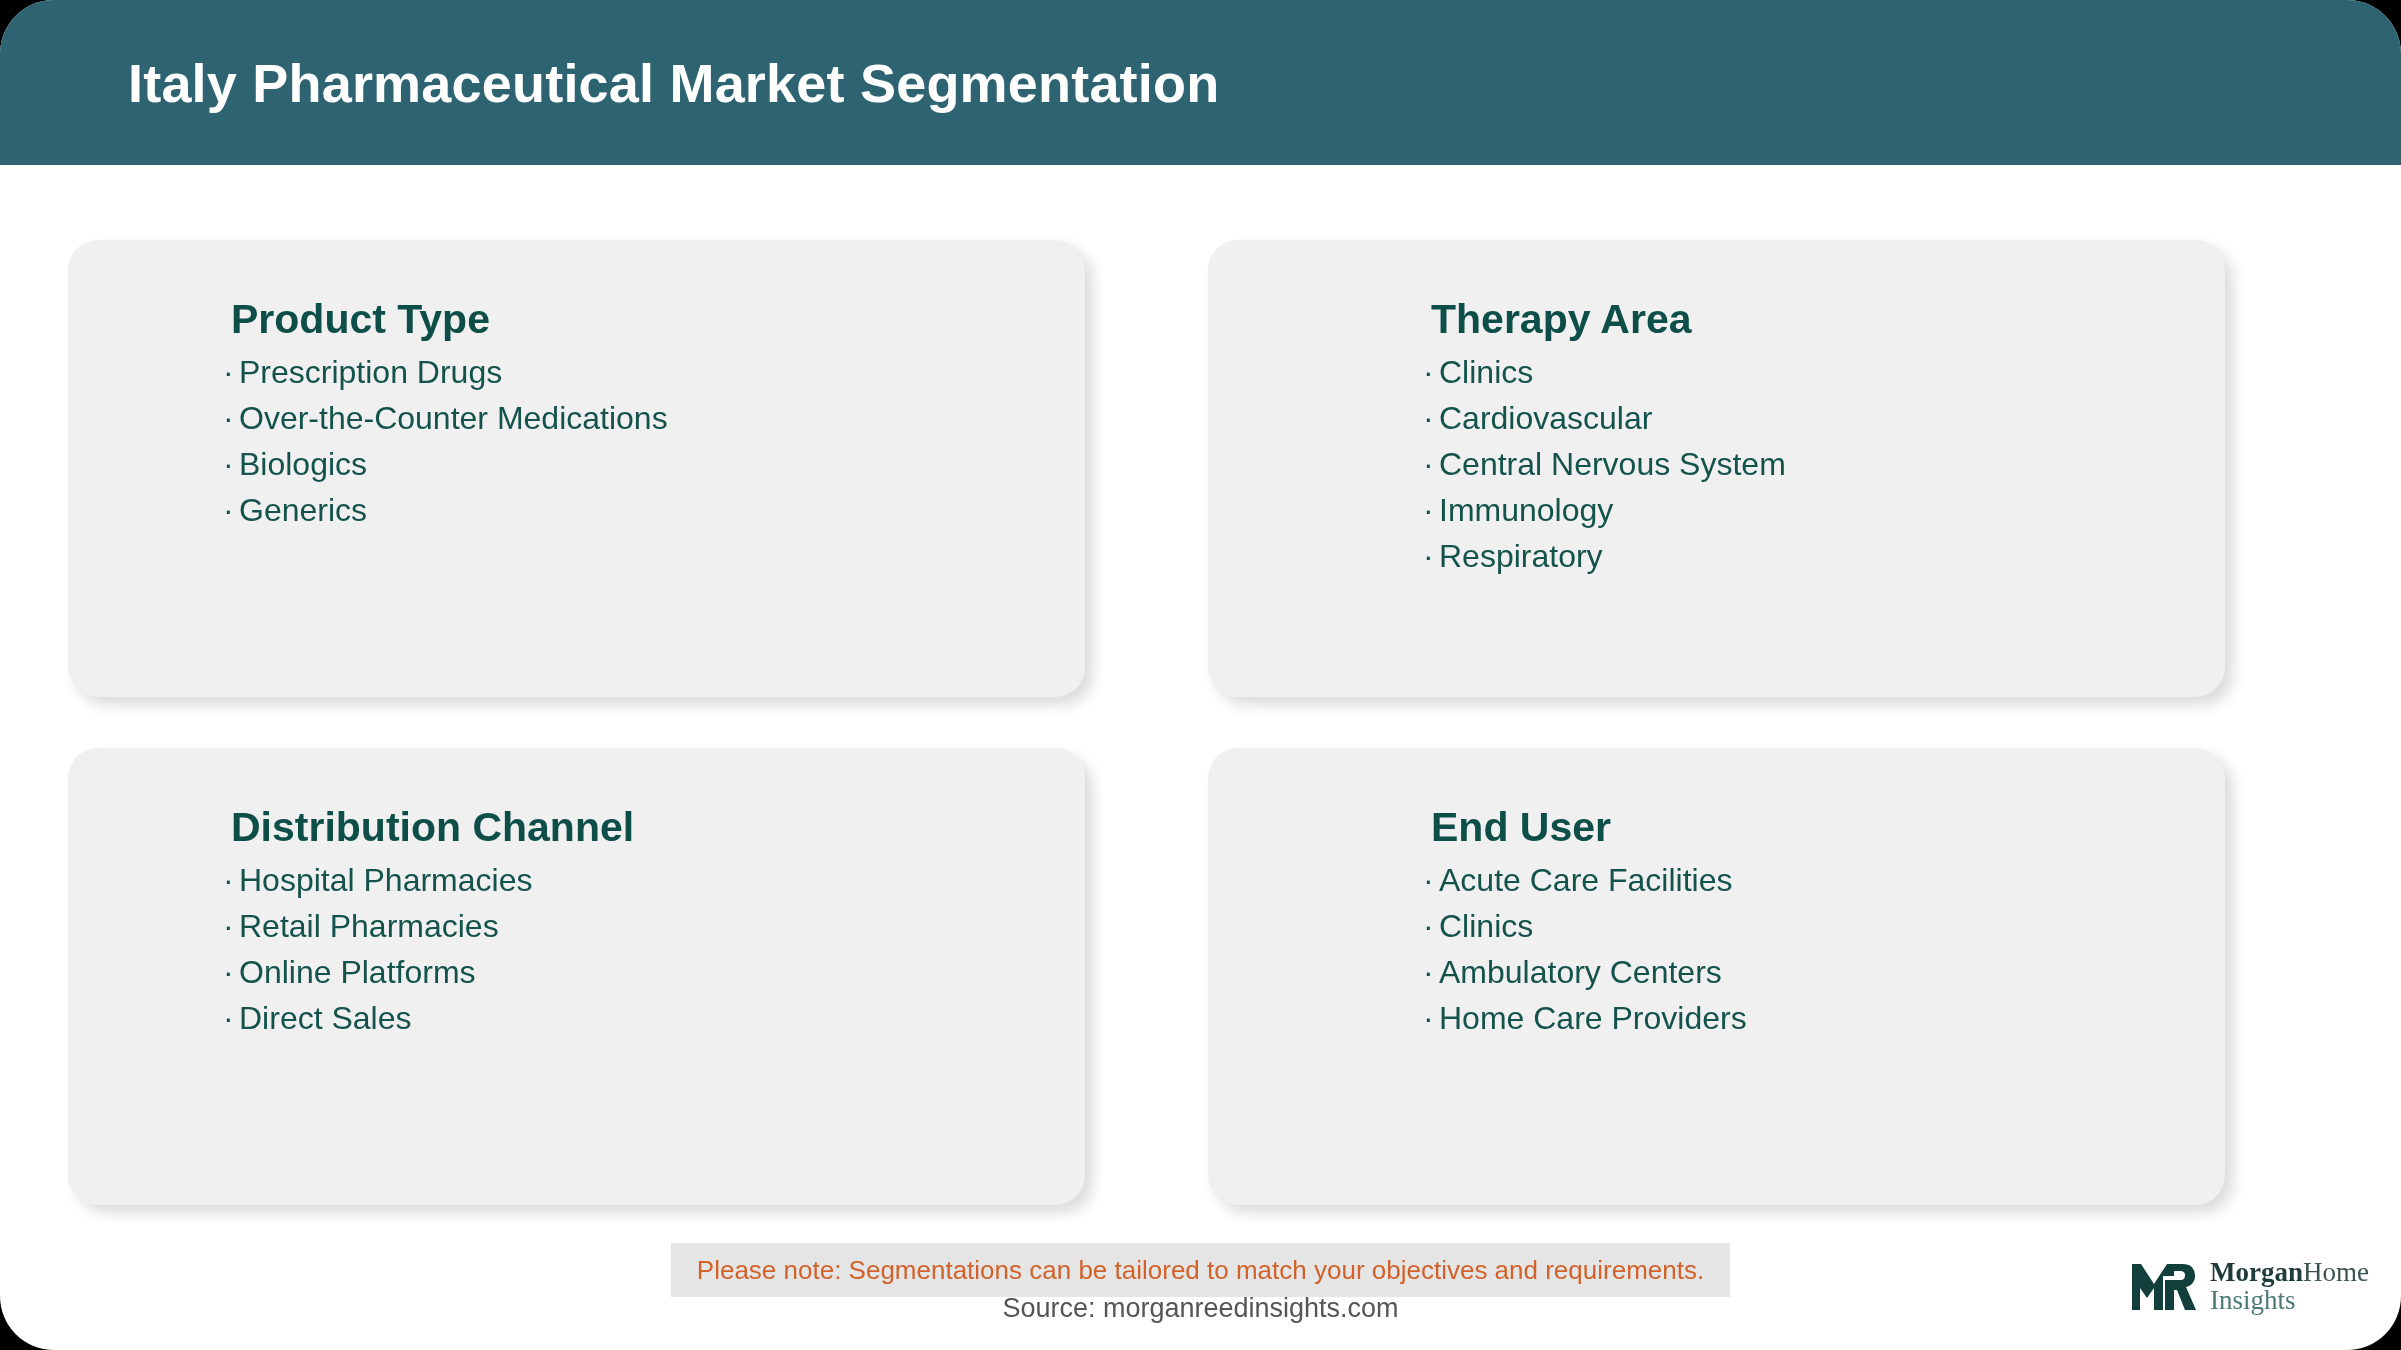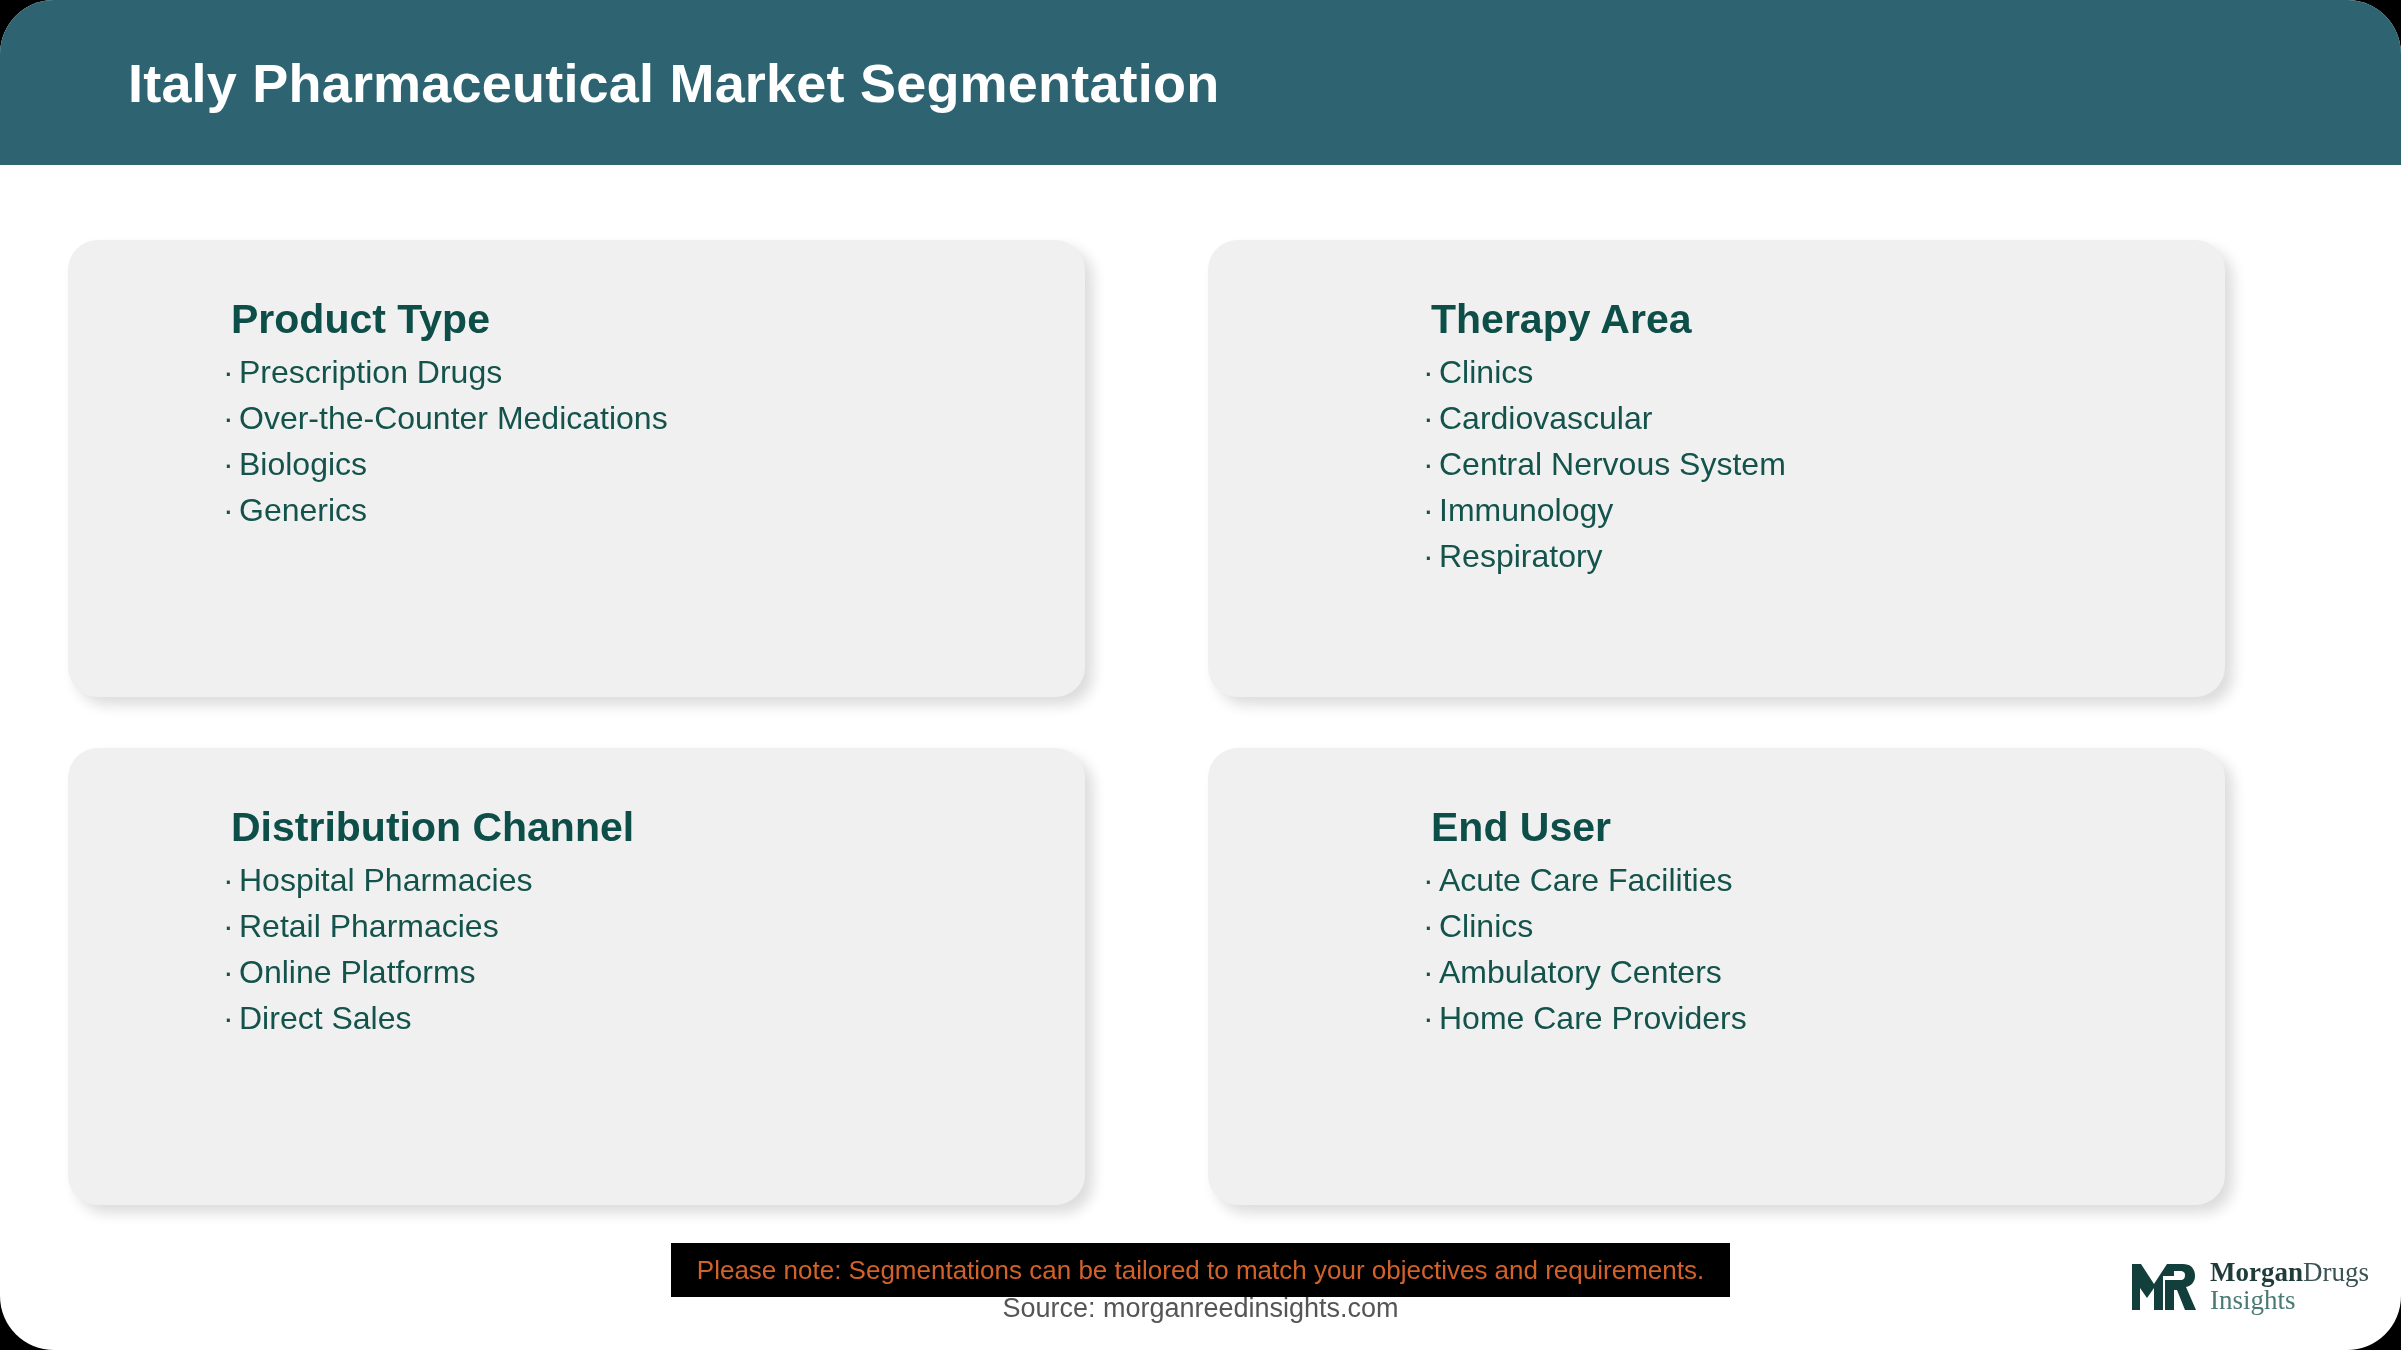--- a/index.html
+++ b/index.html
@@ -104,21 +104,21 @@
   
   #note-wrap {
     position: absolute;
     left: 0;
     top: 1243px;
     width: 2401px;
     display: flex;
     justify-content: center;
   }
   #note {
-    background: #000000;
+    background: #e5e5e5;
     color: #D2622A;
     font-size: 26px;
     line-height: 26px;
     padding: 14px 26px;
     white-space: nowrap;
     font-family: "Liberation Sans", sans-serif;
   }
 
   #source {
     position: absolute;
@@ -223,18 +223,18 @@
   </div>
 
   <div id="source">Source: morganreedinsights.com</div>
 
   <div id="logo">
     <svg id="logo-mark" viewBox="0 0 66 52">
       <path d="M2 50 L2 4 L11 4 L24 24 L37 4 L44 4 L44 16 L33 16 L33 50 L24 50 L24 28 L17 38 L10 28 L10 50 Z" fill="#123F3C"></path>
       <path d="M37 4 L53 4 C62 4 65 10 65 16 C65 22 61 26 56 27 L66 50 L55 50 L47 30 L44 30 L44 50 L35 50 L35 20 L50 20 C54 20 55 18 55 15 C55 12 53 11 50 11 L37 11 Z" fill="#123F3C"></path>
     </svg>
     <div id="logo-text">
-      <div class="logo-line1"><b>Morgan</b><span class="reed">Drugs</span></div>
+      <div class="logo-line1"><b>Morgan</b><span class="reed">Home</span></div>
       <div class="logo-line2">Insights</div>
     </div>
   </div>
 
 </div>
 
 </body></html>

